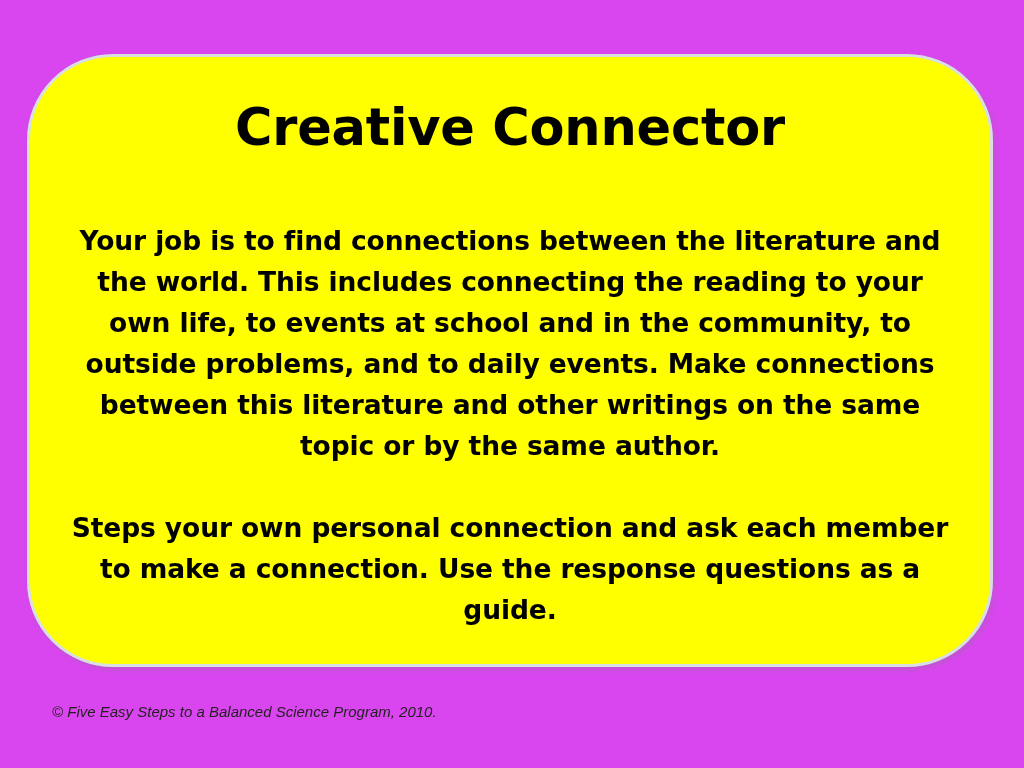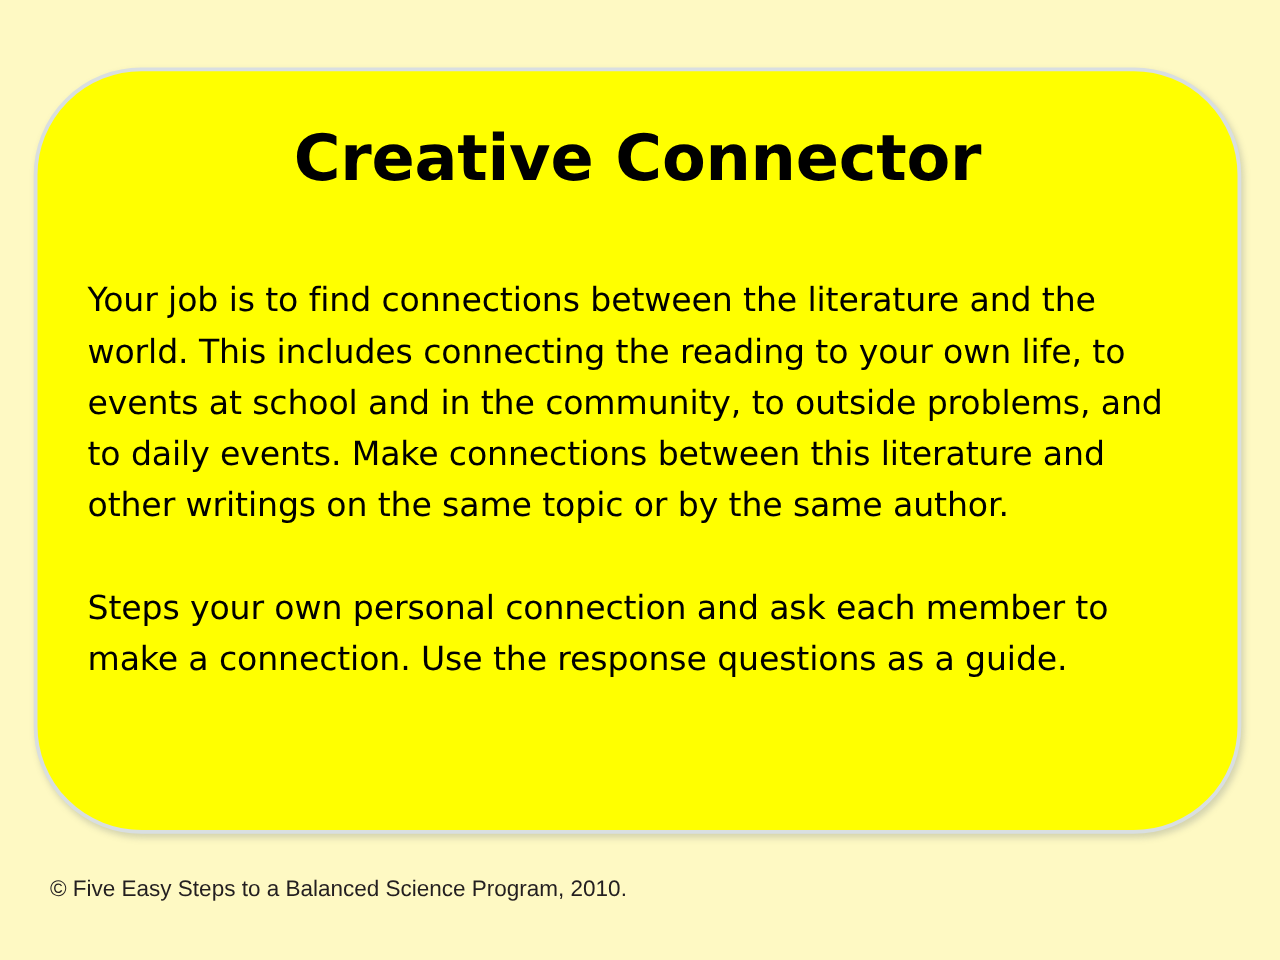--- a/index.html
+++ b/index.html
@@ -15,21 +15,21 @@
     overflow: hidden;
     position: relative;
   }
 
   #slide-root {
     position: absolute;
     left: 0;
     top: 0;
     width: 1024px;
     height: 768px;
-    background: #fef9c3;
+    background: #d946ef;
   }
 
   
   #content-card {
     position: absolute;
     left: 27px;
     top: 54px;
     width: 966px;
     height: 613px;
     box-sizing: border-box;
@@ -62,46 +62,47 @@
   #card-body {
     position: absolute;
     left: 40px;
     right: 40px;
     top: 163px;
   }
 
   .body-paragraph {
     margin: 0;
     padding: 0;
-    text-align: left;
+    text-align: center;
     font-family: "DejaVu Sans", "Liberation Sans", sans-serif;
     font-size: 26.5px;
-    font-weight: normal;
+    font-weight: bold;
     line-height: 41px;
     color: #000000;
     letter-spacing: -0.1px;
   }
 
   .paragraph-gap {
     height: 41px;
   }
 
   
   #footer-credit {
     position: absolute;
-    left: 40px;
+    left: 52px;
     top: 702px;
     margin: 0;
     padding: 0;
     font-family: "Liberation Sans", sans-serif;
-    font-size: 18px;
+    font-size: 15px;
     font-weight: normal;
     line-height: 19px;
     color: #231f20;
     white-space: nowrap;
+    font-style: italic;
   }
 </style>
 </head>
 <body>
 
 <div id="slide-root">
 
   <div id="content-card">
 
     <h1 id="card-title">Creative Connector</h1>

